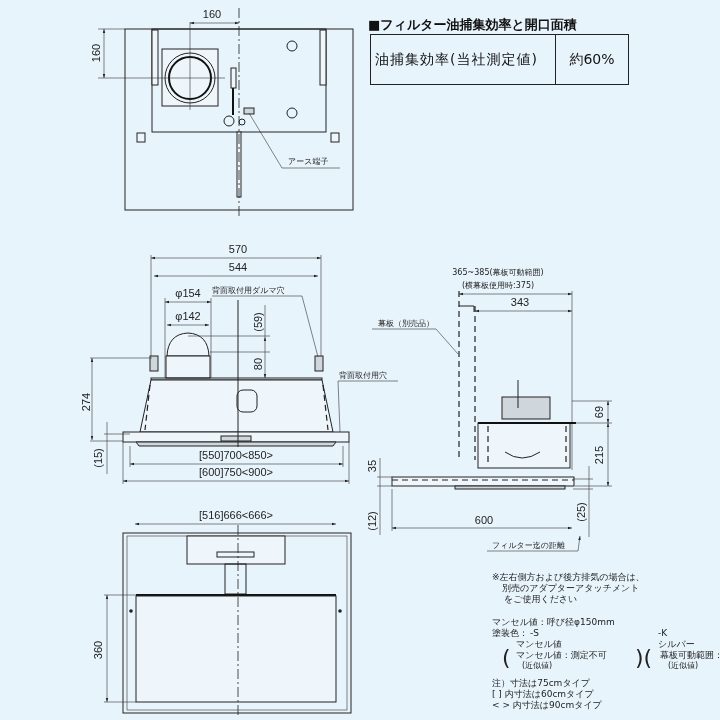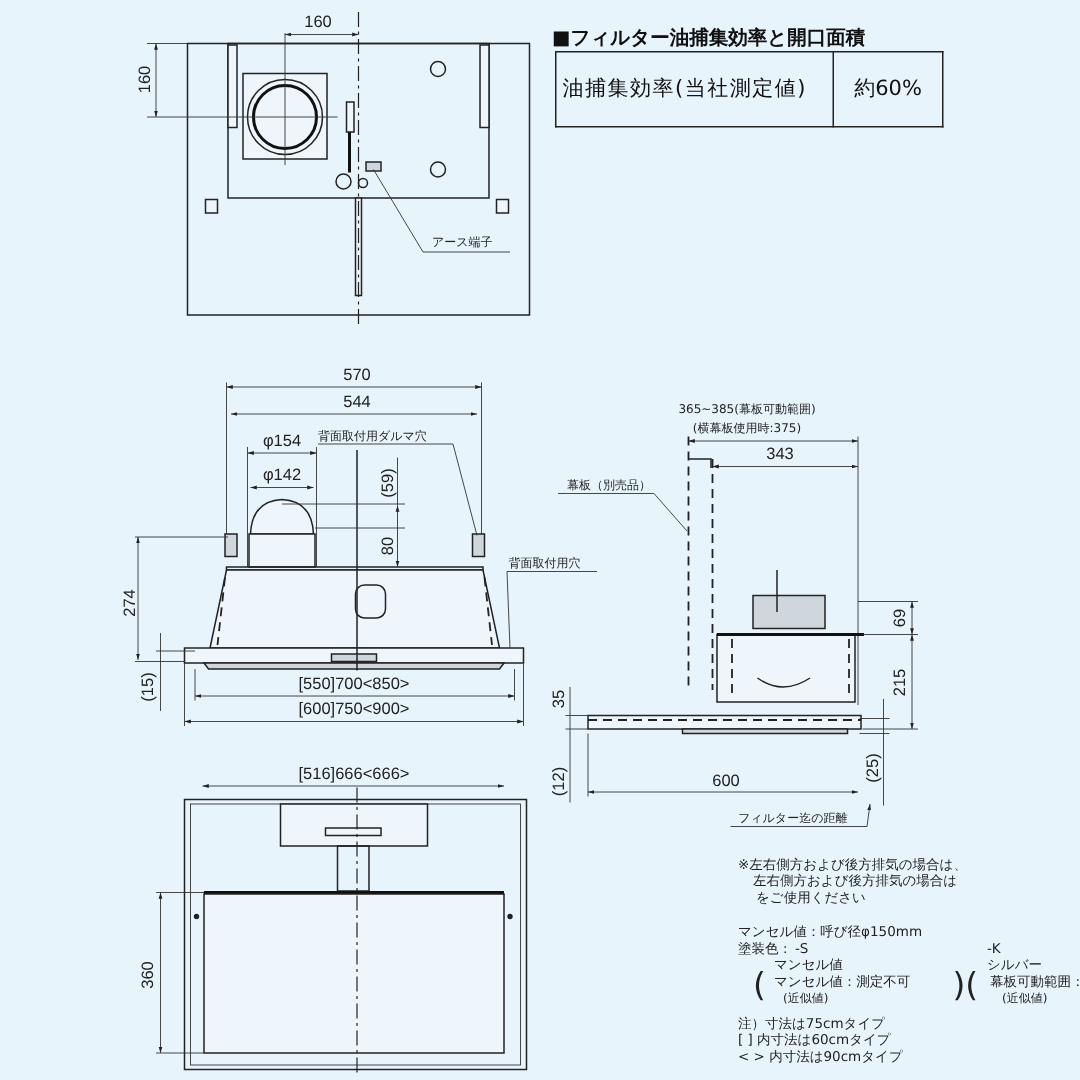--- a/index.html
+++ b/index.html
@@ -213,21 +213,21 @@
 
     <line x1="107" y1="595" x2="107" y2="702" class="thin" marker-start="url(#ah)" marker-end="url(#ah)"></line>
     <line x1="104" y1="595" x2="136" y2="595" class="thin"></line>
     <line x1="104" y1="702" x2="136" y2="702" class="thin"></line>
     <text x="0" y="0" class="dim" text-anchor="middle" transform="translate(102,650) rotate(-90)">360</text>
   </g>
 </svg>
 
 <div class="notes">
   <div>※左右側方および後方排気の場合は、</div>
-  <div style="padding-left:10px">左右側方および後方排気の場合は</div>
+  <div style="padding-left:10px">別売のアダプターアタッチメント</div>
   <div style="padding-left:12px">をご使用ください</div>
   <div style="height:12px"></div>
   <div>マンセル値：呼び径φ150mm</div>
   <div style="position:relative;height:44px">
     <span style="position:absolute;left:0;top:0">塗装色：</span>
     <span style="position:absolute;left:38px;top:0">-S</span>
     <span style="position:absolute;left:24px;top:11px">マンセル値</span>
     <span style="position:absolute;left:10px;top:19px;font-size:22px;line-height:22px">(</span>
     <span style="position:absolute;left:24px;top:22px">マンセル値：測定不可</span>
     <span style="position:absolute;left:30px;top:32px;font-size:8px">(近似値)</span>

